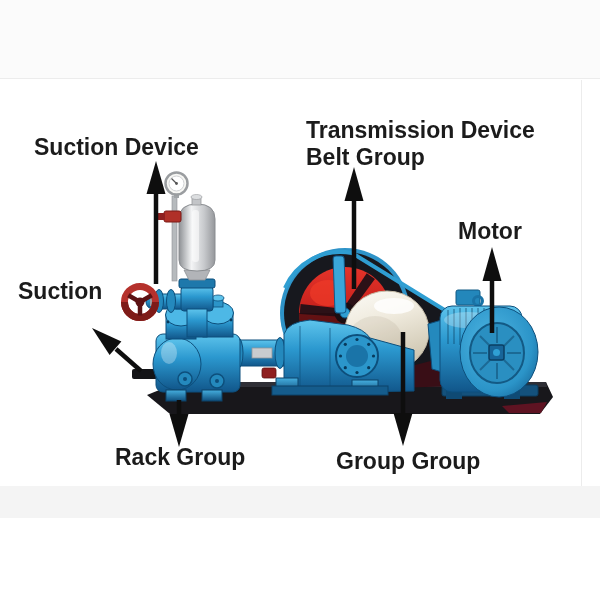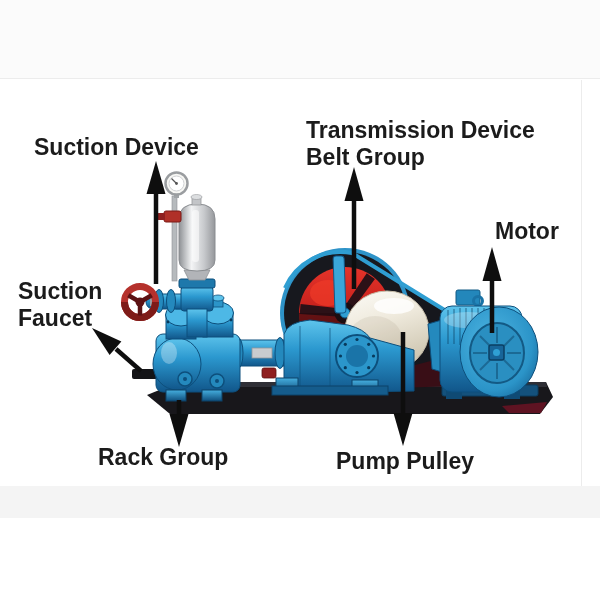--- a/index.html
+++ b/index.html
@@ -19,23 +19,23 @@
     position:absolute;left:0;top:486px;width:600px;height:32px;
     background:#f4f4f4;
   }
   svg.machine-svg{position:absolute;left:0;top:0;width:600px;height:600px;}
   .lbl{
     position:absolute;font-weight:bold;font-size:23px;line-height:27px;
     color:#1b1b1b;white-space:nowrap;
   }
   .lbl-drainage{left:34px;top:134px;}
   .lbl-transmission{left:306px;top:117px;}
-  .lbl-motor{left:458px;top:218px;margin-left:37px;}
+  .lbl-motor{left:458px;top:218px;}
   .lbl-suction{left:18px;top:278px;}
-  .lbl-rack{left:98px;top:444px;}
+  .lbl-rack{left:115px;top:444px;}
   .lbl-pump{left:336px;top:448px;}
 </style>
 </head>
 <body>
 
 <div class="top-strip"></div>
 <div class="photo-area"></div>
 <div class="divider-band"></div>
 
 <svg class="machine-svg" viewBox="0 0 600 600" aria-hidden="true">
@@ -255,16 +255,15 @@
 </svg>
 
 <div class="lbl lbl-drainage">Suction Device</div>
 <div class="lbl lbl-transmission">
   <div>Transmission Device</div>
   <div>Belt Group</div>
 </div>
 <div class="lbl lbl-motor">Motor</div>
 <div class="lbl lbl-suction">
   <div>Suction</div>
-  <div>Faucet</div>
 </div>
 <div class="lbl lbl-rack">Rack Group</div>
-<div class="lbl lbl-pump">Pump Pulley</div>
+<div class="lbl lbl-pump">Group Group</div>
 
 </body></html>

